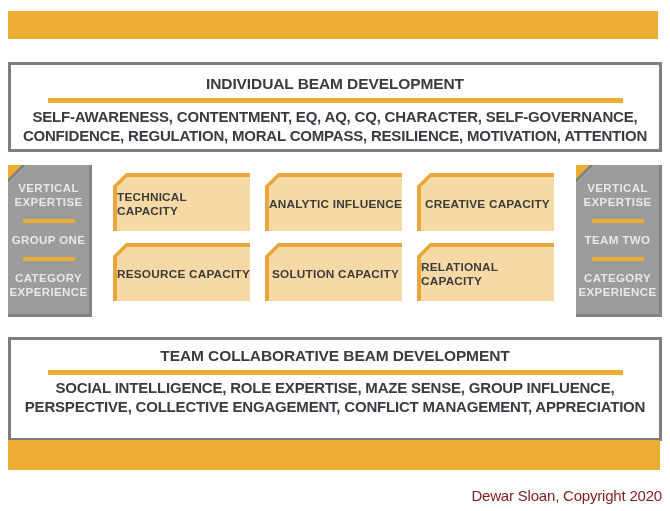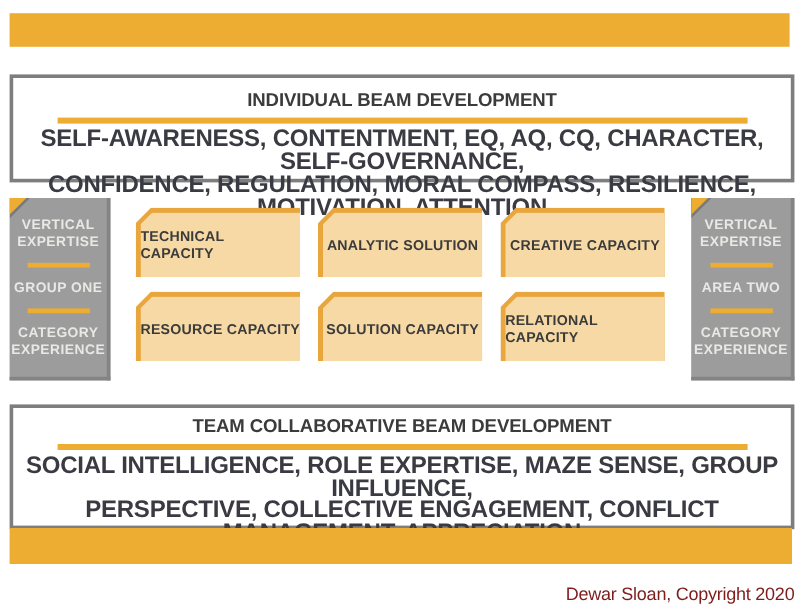--- a/index.html
+++ b/index.html
@@ -18,21 +18,21 @@
   }
   .panel.individual{top:62px;height:90px;}
   .panel.team{top:337px;height:104px;}
   .panel-title{
     font-weight:bold;font-size:15.5px;color:#3B3B3B;letter-spacing:-0.1px;
     margin-top:10px;line-height:18px;
   }
   .panel.team .panel-title{margin-top:7px;}
   .panel-rule{width:575px;height:5px;background:#EDAD32;margin:5px auto 4px auto;}
   .panel-body{
-    font-weight:bold;font-size:20px;color:#3A3A42;letter-spacing:-0.2px;line-height:19px;
+    font-weight:bold;font-size:15px;color:#3A3A42;letter-spacing:-0.2px;line-height:19px;
   }
   .panel.team .panel-body{line-height:18.5px;}
 
   
   .sidebar{
     position:absolute;top:165px;height:152px;box-sizing:border-box;
     background:#9C9C9C;border-right:3px solid #848484;border-bottom:3px solid #848484;
     color:#E8E8E5;font-weight:bold;font-size:11.5px;letter-spacing:0.4px;line-height:14px;
     text-align:center;display:flex;flex-direction:column;align-items:center;justify-content:center;
   }
@@ -89,42 +89,42 @@
     <div>GROUP ONE</div>
     <div class="sb-rule"></div>
     <div>CATEGORY EXPERIENCE</div>
   </div>
 
   <div class="cap-grid">
     <div class="cap">
       <div class="cap-inner">TECHNICAL CAPACITY</div>
     </div>
     <div class="cap">
-      <div class="cap-inner">ANALYTIC SOLUTION</div>
+      <div class="cap-inner">ANALYTIC INFLUENCE</div>
     </div>
     <div class="cap">
       <div class="cap-inner">CREATIVE CAPACITY</div>
     </div>
     <div class="cap">
       <div class="cap-inner">RESOURCE CAPACITY</div>
     </div>
     <div class="cap">
       <div class="cap-inner">SOLUTION CAPACITY</div>
     </div>
     <div class="cap">
       <div class="cap-inner">RELATIONAL CAPACITY</div>
     </div>
   </div>
 
   <div class="sidebar right">
     <div class="fold-back"></div>
     <div class="fold"></div>
     <div>VERTICAL EXPERTISE</div>
     <div class="sb-rule"></div>
-    <div>AREA TWO</div>
+    <div>TEAM TWO</div>
     <div class="sb-rule"></div>
     <div>CATEGORY EXPERIENCE</div>
   </div>
 
   <div class="panel team">
     <div class="panel-title">TEAM COLLABORATIVE BEAM DEVELOPMENT</div>
     <div class="panel-rule"></div>
     <div class="panel-body">
       <div>SOCIAL INTELLIGENCE, ROLE EXPERTISE, MAZE SENSE, GROUP INFLUENCE,</div>
       <div>PERSPECTIVE, COLLECTIVE ENGAGEMENT, CONFLICT MANAGEMENT, APPRECIATION</div>

